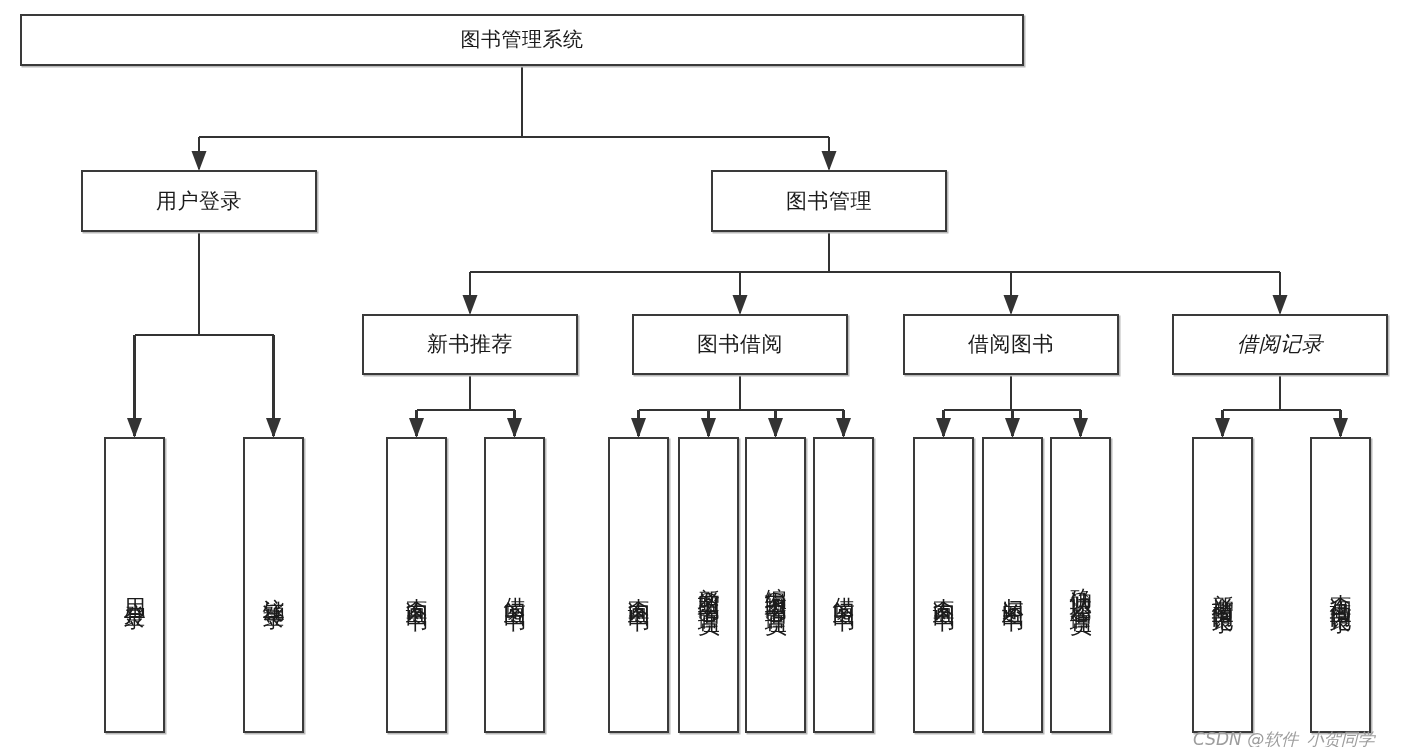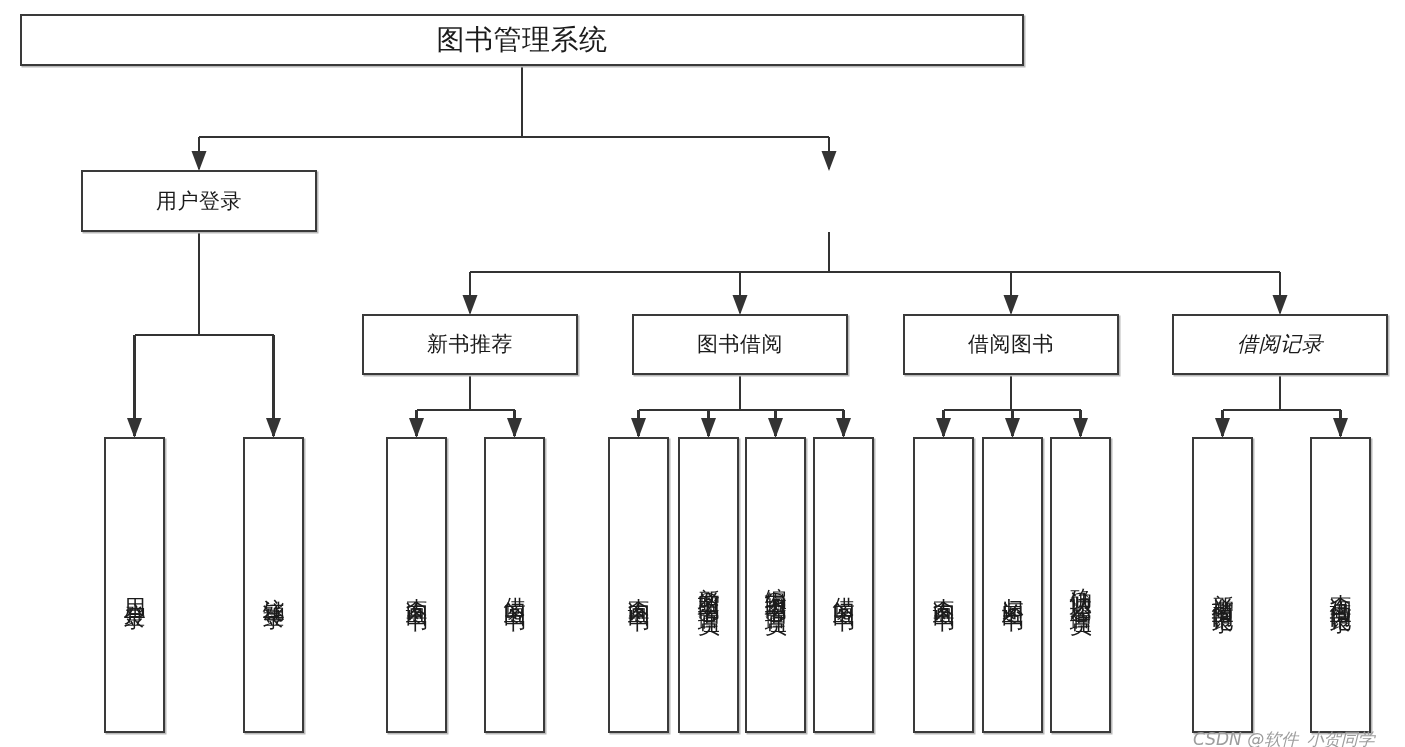--- a/index.html
+++ b/index.html
@@ -42,21 +42,21 @@
     display: block;
     text-align: center;
     line-height: 1.28;
   }
   
   .node.horiz .node-label {
     font-size: 21px;
     white-space: nowrap;
   }
   .node.root .node-label {
-    font-size: 28px;
+    font-size: 20px;
   }
   
   .node.vert {
     align-items: center;
     justify-content: center;
     padding-top: 6px;
   }
   .node.vert .node-label {
     writing-mode: vertical-rl;
     text-orientation: upright;
@@ -133,20 +133,23 @@
       <path d="M 1333 418 L 1348 418 L 1340.5 438 Z" fill="#333333"></path>
     </svg>
 
   <div class="node horiz root" style="left: 20px; top: 14px; width: 1004px; height: 52px;">
     <span class="node-label">图书管理系统</span>
   </div>
 
   <div class="node horiz" style="left: 81px; top: 170px; width: 236px; height: 62px;">
     <span class="node-label">用户登录</span>
   </div>
+  <div class="node horiz" style="left: 711px; top: 170px; width: 236px; height: 62px;">
+    <span class="node-label">图书管理</span>
+  </div>
 
   <div class="node horiz" style="left: 632px; top: 314px; width: 216px; height: 61px;">
     <span class="node-label">图书借阅</span>
   </div>
   <div class="node horiz" style="left: 362px; top: 314px; width: 216px; height: 61px;">
     <span class="node-label">新书推荐</span>
   </div>
   <div class="node horiz" style="left: 903px; top: 314px; width: 216px; height: 61px;">
     <span class="node-label">借阅图书</span>
   </div>

